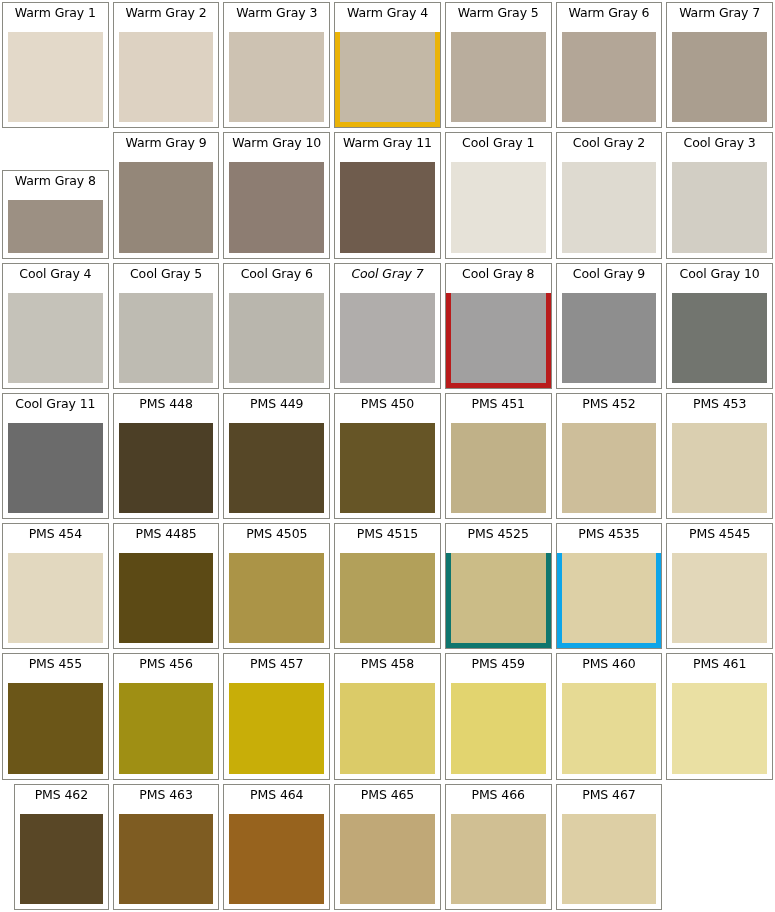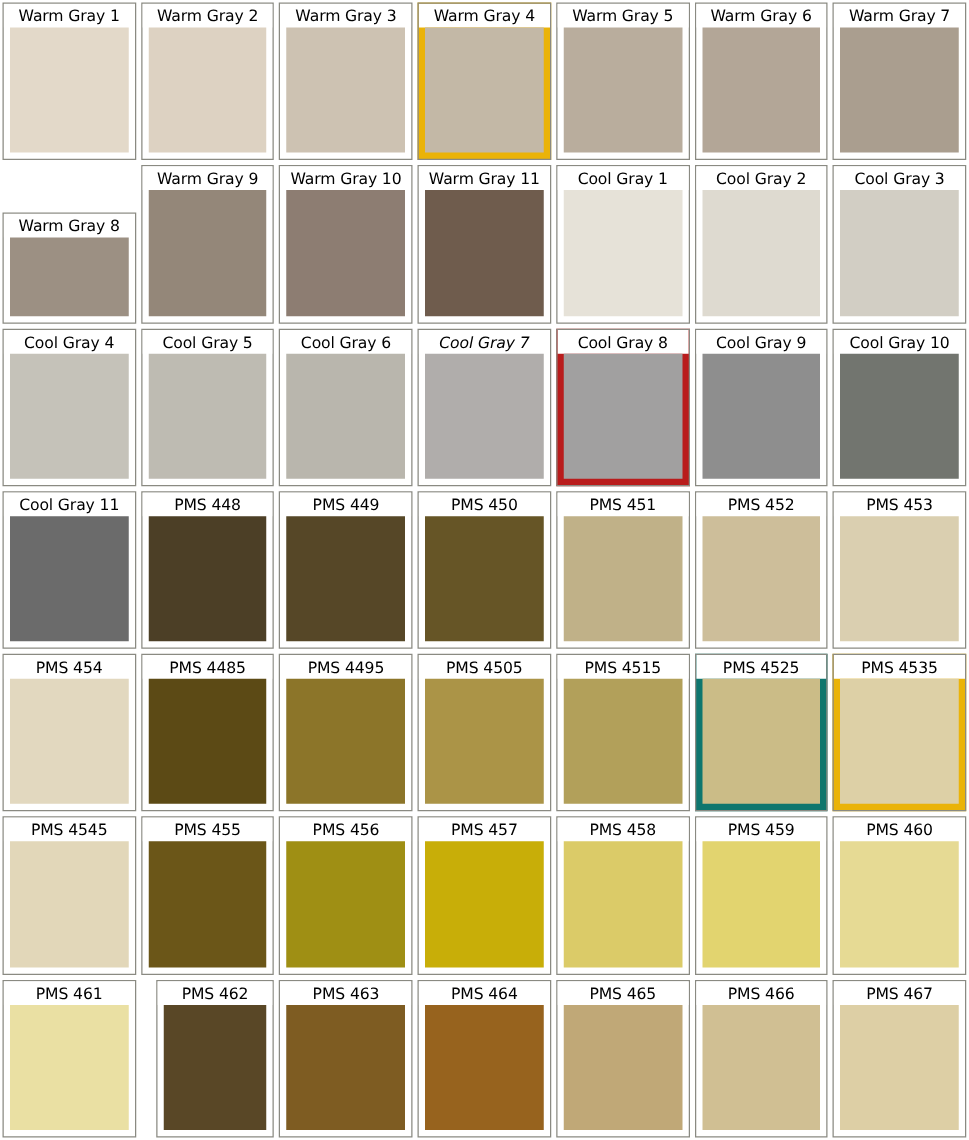--- a/index.html
+++ b/index.html
@@ -35,21 +35,21 @@
     padding: 0;
   }
   .swatch-label {
     box-sizing: border-box;
     width: 100%;
     text-align: center;
     font-size: 12.5px;
     line-height: 16px;
     color: #000000;
     background: #ffffff;
-    padding: 2px 1px 1px 1px;
+    padding: 2px 1px 11px 1px;
     letter-spacing: -0.1px;
     white-space: normal;
     word-break: normal;
     flex: 0 0 auto;
     font-weight: 400;
   }
   .swatch-color {
     flex: 1 1 auto;
     margin: 0 5px 5px 5px;
     min-height: 0;
@@ -173,36 +173,32 @@
     </div>
     <div class="swatch-cell" style="border-color: rgb(138, 138, 130); background-color: rgb(255, 255, 255);">
       <div class="swatch-label">PMS 454</div>
       <div class="swatch-color" style="background-color: rgb(226, 216, 191);"></div>
     </div>
     <div class="swatch-cell" style="border-color: rgb(138, 138, 130); background-color: rgb(255, 255, 255);">
       <div class="swatch-label">PMS 4485</div>
       <div class="swatch-color" style="background-color: rgb(92, 74, 21);"></div>
     </div>
     <div class="swatch-cell" style="border-color: rgb(138, 138, 130); background-color: rgb(255, 255, 255);">
-      <div class="swatch-label">PMS 4495</div>
-      <div class="swatch-color" style="background-color: rgb(140, 117, 41);"></div>
-    </div>
-    <div class="swatch-cell" style="border-color: rgb(138, 138, 130); background-color: rgb(255, 255, 255);">
       <div class="swatch-label">PMS 4505</div>
       <div class="swatch-color" style="background-color: rgb(171, 148, 71);"></div>
     </div>
     <div class="swatch-cell" style="border-color: rgb(138, 138, 130); background-color: rgb(255, 255, 255);">
       <div class="swatch-label">PMS 4515</div>
       <div class="swatch-color" style="background-color: rgb(178, 160, 90);"></div>
     </div>
     <div class="swatch-cell" style="border-color: rgb(138, 138, 130); background-color: #0f766e;">
       <div class="swatch-label">PMS 4525</div>
       <div class="swatch-color" style="background-color: rgb(203, 188, 135);"></div>
     </div>
-    <div class="swatch-cell" style="border-color: rgb(138, 138, 130); background-color: #eab308;">
+    <div class="swatch-cell" style="border-color: rgb(138, 138, 130); background-color: #0ea5e9;">
       <div class="swatch-label">PMS 4535</div>
       <div class="swatch-color" style="background-color: rgb(221, 208, 166);"></div>
     </div>
     <div class="swatch-cell" style="border-color: rgb(138, 138, 130); background-color: rgb(255, 255, 255);">
       <div class="swatch-label">PMS 4545</div>
       <div class="swatch-color" style="background-color: rgb(226, 215, 185);"></div>
     </div>
     <div class="swatch-cell" style="border-color: rgb(138, 138, 130); background-color: rgb(255, 255, 255);">
       <div class="swatch-label">PMS 455</div>
       <div class="swatch-color" style="background-color: rgb(107, 86, 24);"></div>

